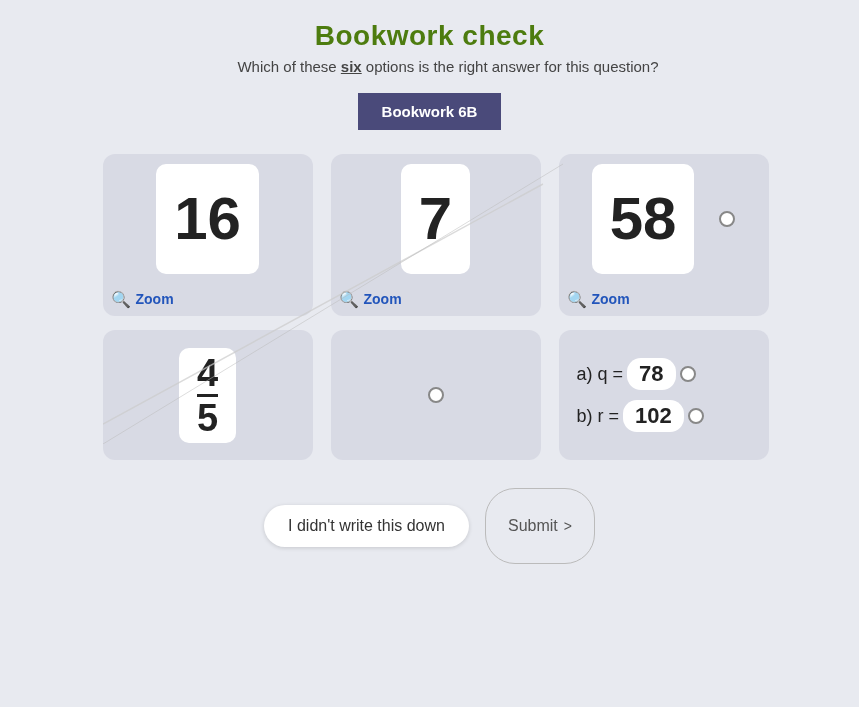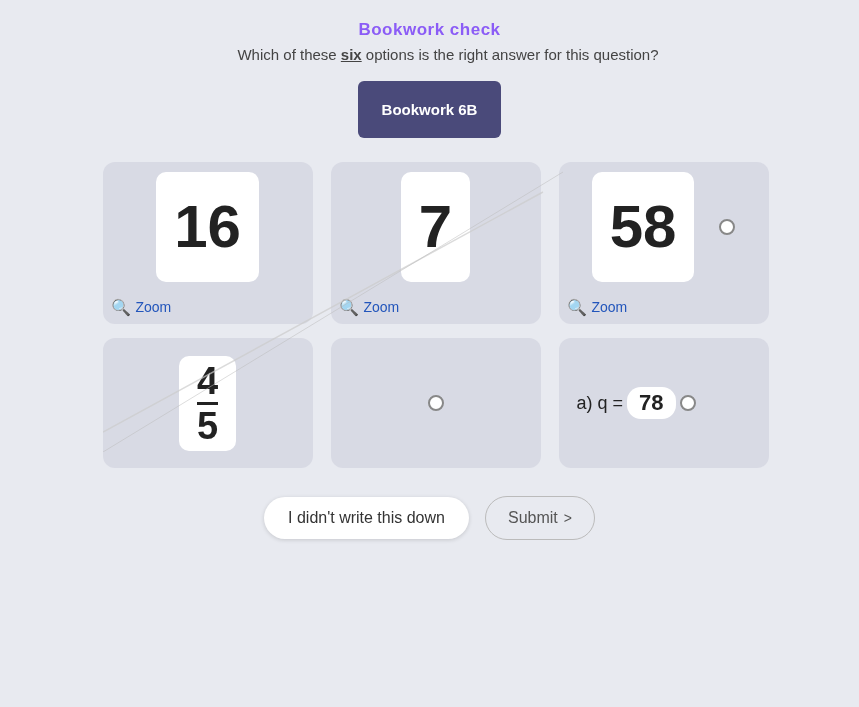--- a/index.html
+++ b/index.html
@@ -9,45 +9,45 @@
       font-family: Arial, sans-serif;
       width: 859px;
       min-height: 707px;
       display: flex;
       flex-direction: column;
       align-items: center;
       padding: 20px 0 30px 0;
     }
 
     .header-title {
-      font-size: 17px;
-      font-weight: bold;
-      color: #8b5cf6;
+      font-size: 28px;
+      font-weight: bold;
+      color: #4d7c0f;
       margin-bottom: 6px;
       letter-spacing: 0.5px;
     }
 
     .subtitle {
       font-size: 15px;
       color: #444;
       margin-bottom: 18px;
       margin-left: 37px;
     }
 
     .subtitle strong {
       font-weight: bold;
       text-decoration: underline;
     }
 
     .bookwork-btn {
       background: #4a4a7a;
       color: #fff;
       border: none;
-      border-radius: 6px;
-      padding: 20px 24px;
+      border-radius: 0;
+      padding: 10px 24px;
       font-size: 15px;
       font-weight: bold;
       cursor: pointer;
       margin-bottom: 24px;
     }
 
     .grid {
       display: grid;
       grid-template-columns: repeat(3, 210px);
       grid-template-rows: auto auto;
@@ -131,21 +131,21 @@
       display: inline-flex;
       align-items: center;
       justify-content: center;
       color: #2255bb;
       font-size: 16px;
     }
 
     .zoom-label {
       color: #2255bb;
       font-size: 14px;
-      font-weight: normal;
+      font-weight: bold;
     }
 
     .card-with-circle {
       display: flex;
       align-items: center;
       gap: 25px;
     }
 
     .circle-radio {
       width: 16px;
@@ -211,21 +211,21 @@
       color: #333;
       cursor: pointer;
       box-shadow: 0 1px 4px rgba(0,0,0,0.15);
       text-align: right;
     }
 
     .submit-btn {
       background: #e8eaf0;
       border: 1.5px solid #bbb;
       border-radius: 30px;
-      padding: 12px 22px;
+      padding: 28px 22px;
       font-size: 16px;
       color: #555;
       cursor: pointer;
       display: flex;
       align-items: center;
       gap: 6px;
     }
 
     .submit-chevron {
       font-size: 14px;
@@ -307,20 +307,25 @@
           <span class="circle-radio"></span>
         </div>
       </div>
     </div>
 
     <div class="card">
       <div class="card-equations">
         <div class="eq-row">
           <span>a) q =</span>
           <span class="eq-box">78</span>
+          <span class="circle-radio"></span>
+        </div>
+        <div class="eq-row">
+          <span>b) r =</span>
+          <span class="eq-box">102</span>
           <span class="circle-radio"></span>
         </div>
       </div>
     </div>
 
   </div>
 </div>
 
 <div class="bottom-row">
   <button class="didnt-write-btn">I didn't write this down</button>

